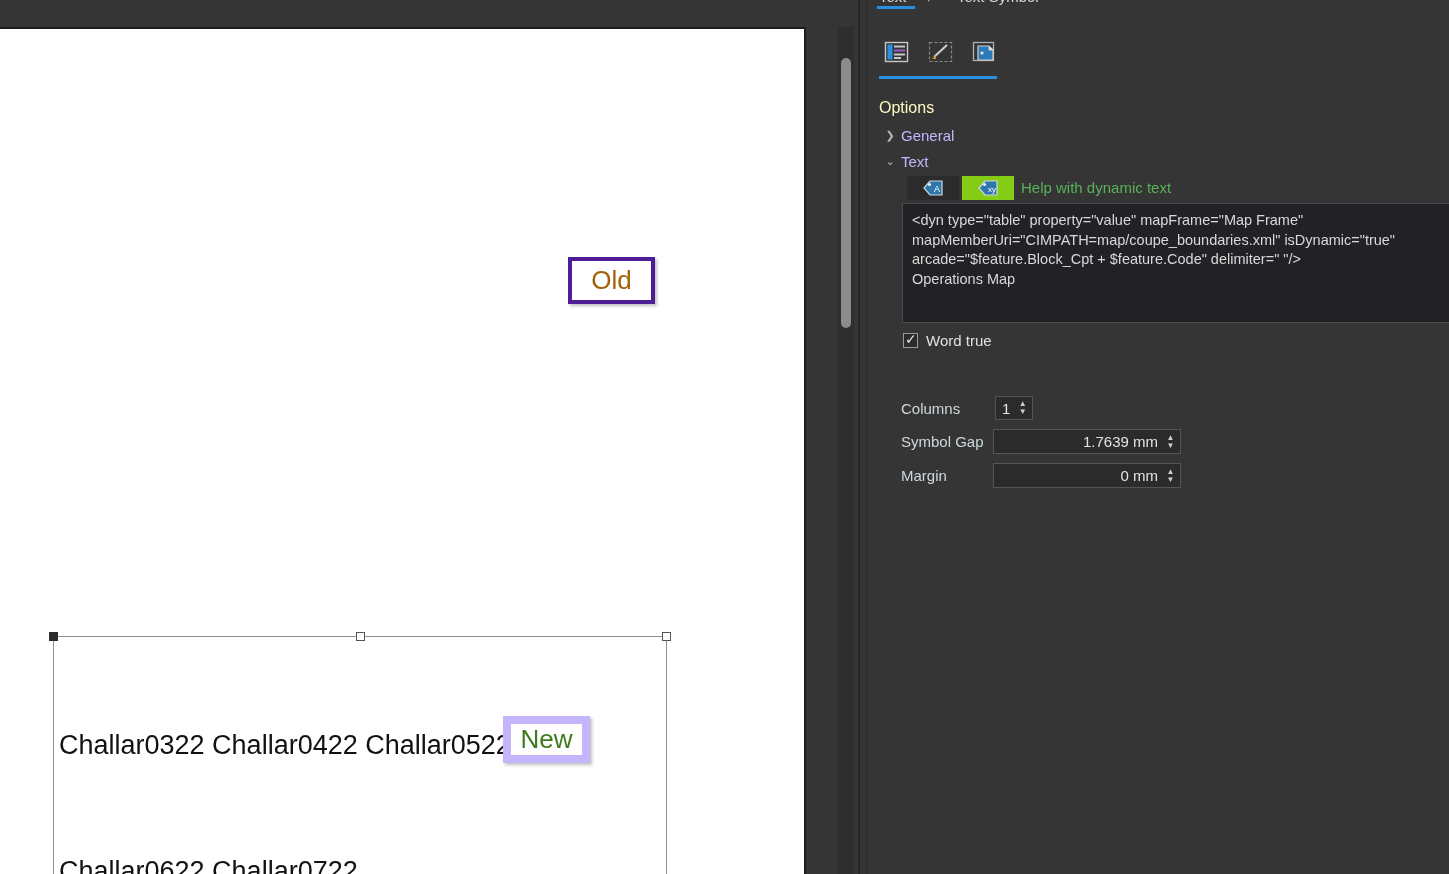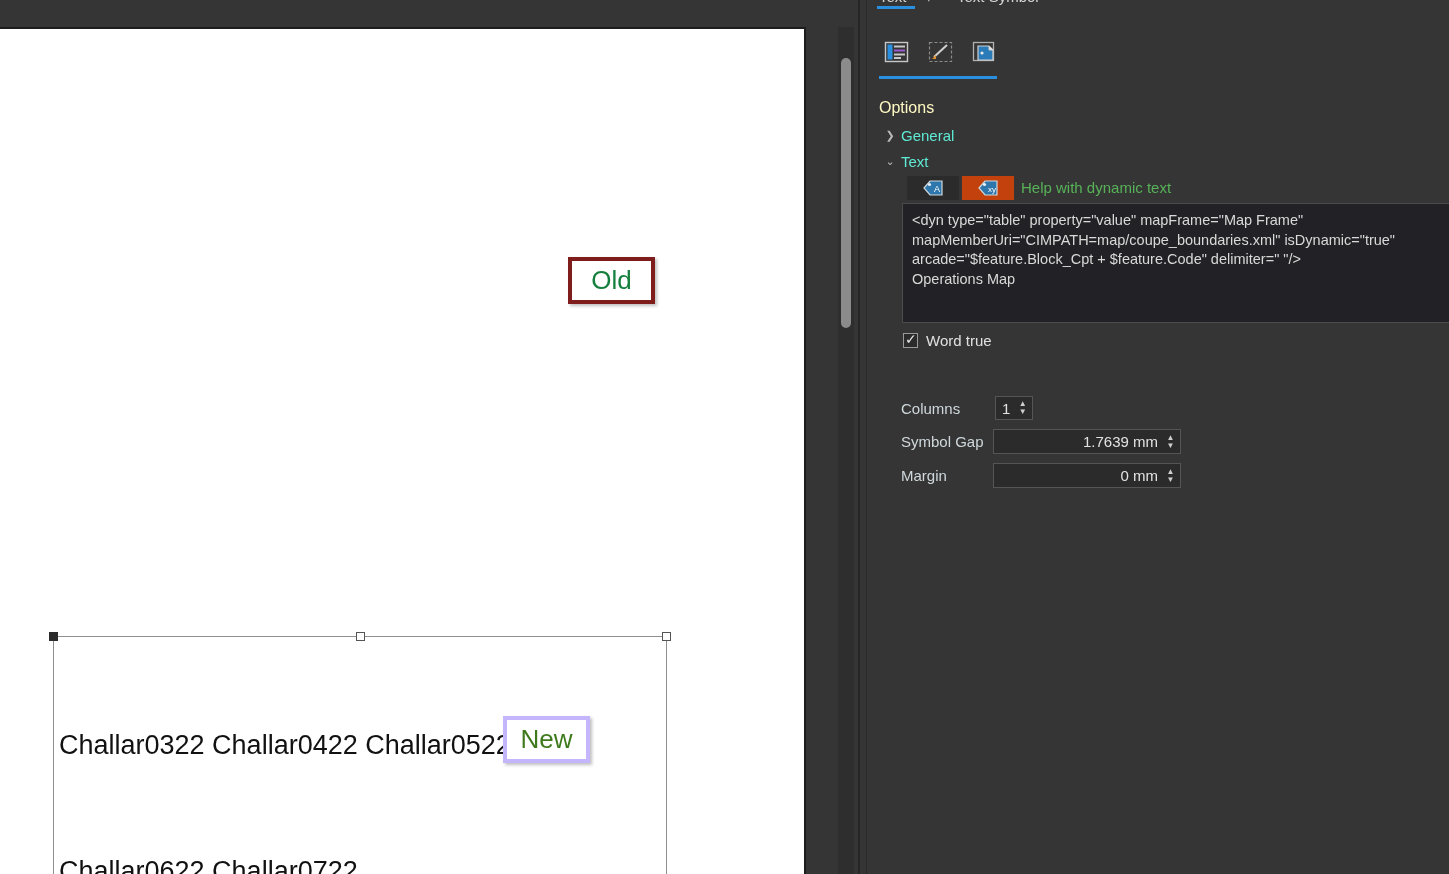--- a/index.html
+++ b/index.html
@@ -41,25 +41,25 @@
   .callout {
     position: absolute;
     background: #ffffff;
     display: flex; align-items: center; justify-content: center;
     font-size: 26px;
     font-family: "Liberation Sans", sans-serif;
     box-shadow: 2px 2px 3px rgba(0,0,0,.25);
   }
   #callout-old {
     left: 568px; top: 228px; width: 87px; height: 47px;
-    border: 4px solid #7f1d1d; color: #15803d;
+    border: 4px solid #4c1d95; color: #a16207;
   }
   #callout-new {
     left: 503px; top: 687px; width: 87px; height: 47px;
-    border: 4px solid #c4b5fd; color: #3e7a1c;
+    border: 8px solid #c4b5fd; color: #3e7a1c;
   }
 
   
   #new-text-frame {
     position: absolute; left: 53px; top: 607px; width: 614px; height: 270px;
     border: 1px solid #909090;
     border-bottom: none;
   }
   #new-text-block {
     position: absolute; left: 5px; top: 3px; width: 600px;
@@ -144,34 +144,34 @@
   }
 
   .tree-row {
     position: absolute; left: 0; height: 22px;
     display: flex; align-items: center;
   }
   .tree-arrow {
     width: 22px; text-align: center;
     color: #b9b9b9; font-size: 11px;
   }
-  .tree-label { color: #5eead4; font-size: 15px; }
+  .tree-label { color: #c4b5fd; font-size: 15px; }
   #row-general { left: 12px; top: 124px; }
   #row-text    { left: 12px; top: 150px; }
 
   
   #dyn-bar {
     position: absolute; left: 907px; top: 176px;
   }
   .dyn-btn {
     position: absolute; top: 0; width: 52px; height: 24px;
     display: flex; align-items: center; justify-content: center;
   }
   #dyn-insert { left: 0;  background: #2b2b2b; }
-  #dyn-field  { left: 55px; background: #c2410c; }
+  #dyn-field  { left: 55px; background: #84cc16; }
   #dyn-help {
     position: absolute; left: 114px; top: 3px;
     color: #57b258; font-size: 15px; white-space: nowrap;
   }
 
   
   #code-editor {
     position: absolute; left: 902px; top: 203px;
     width: 560px; height: 120px;
     background: #222226;

